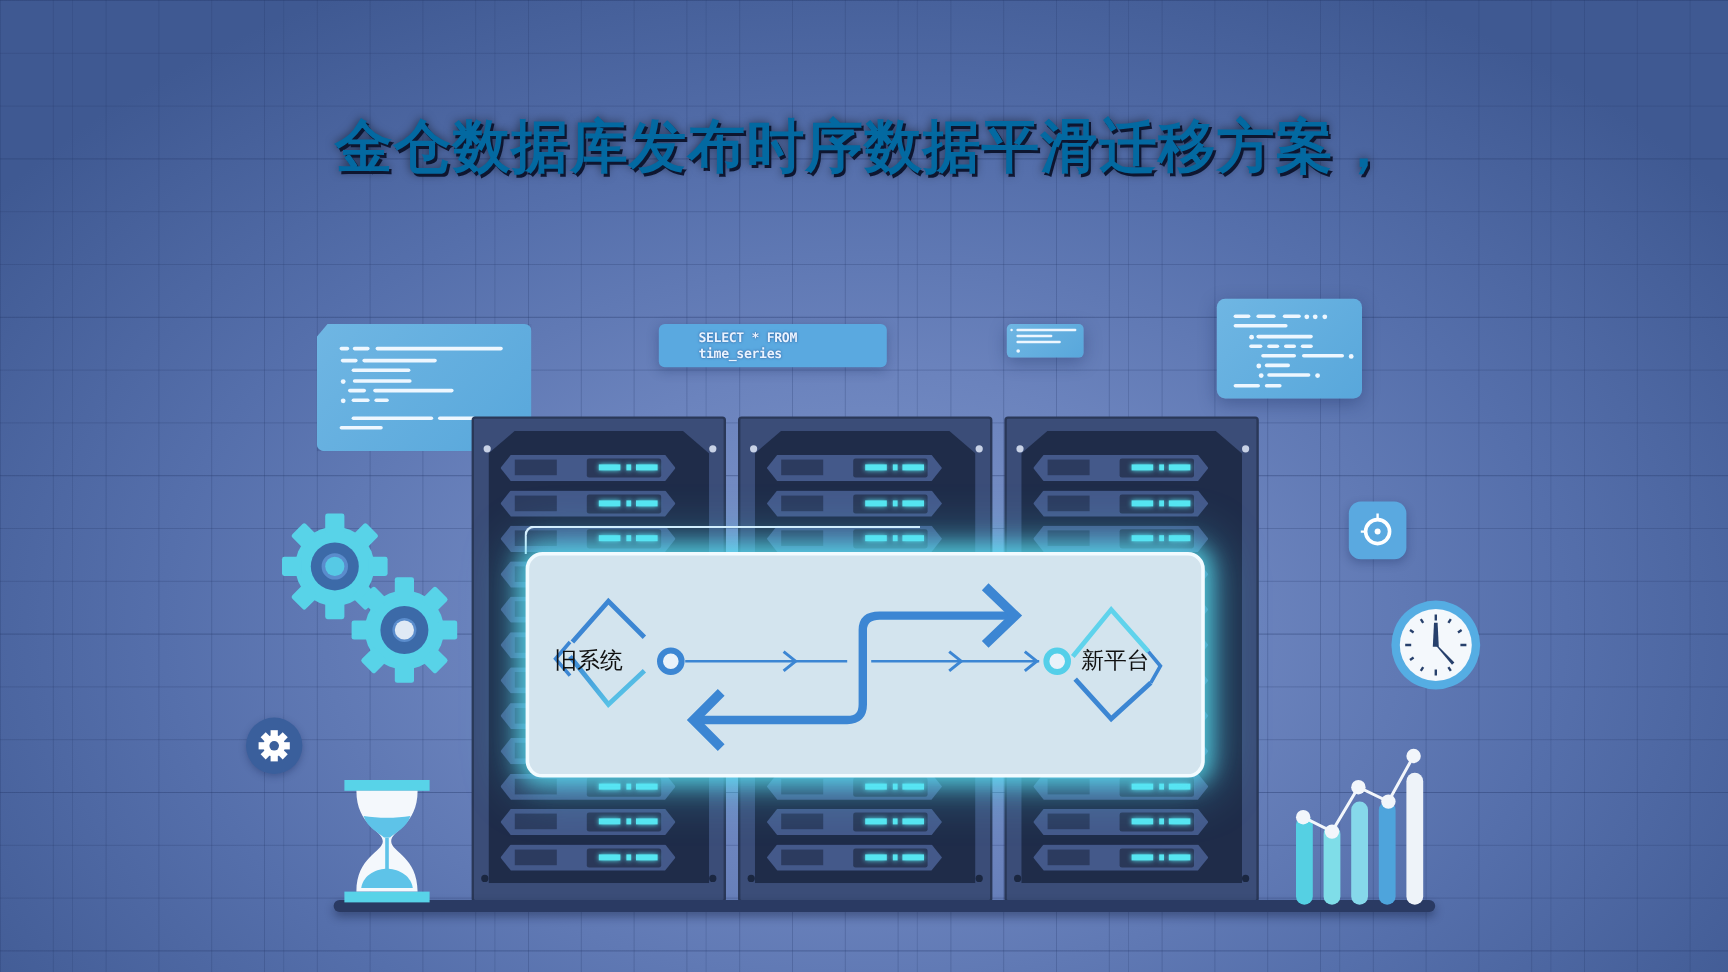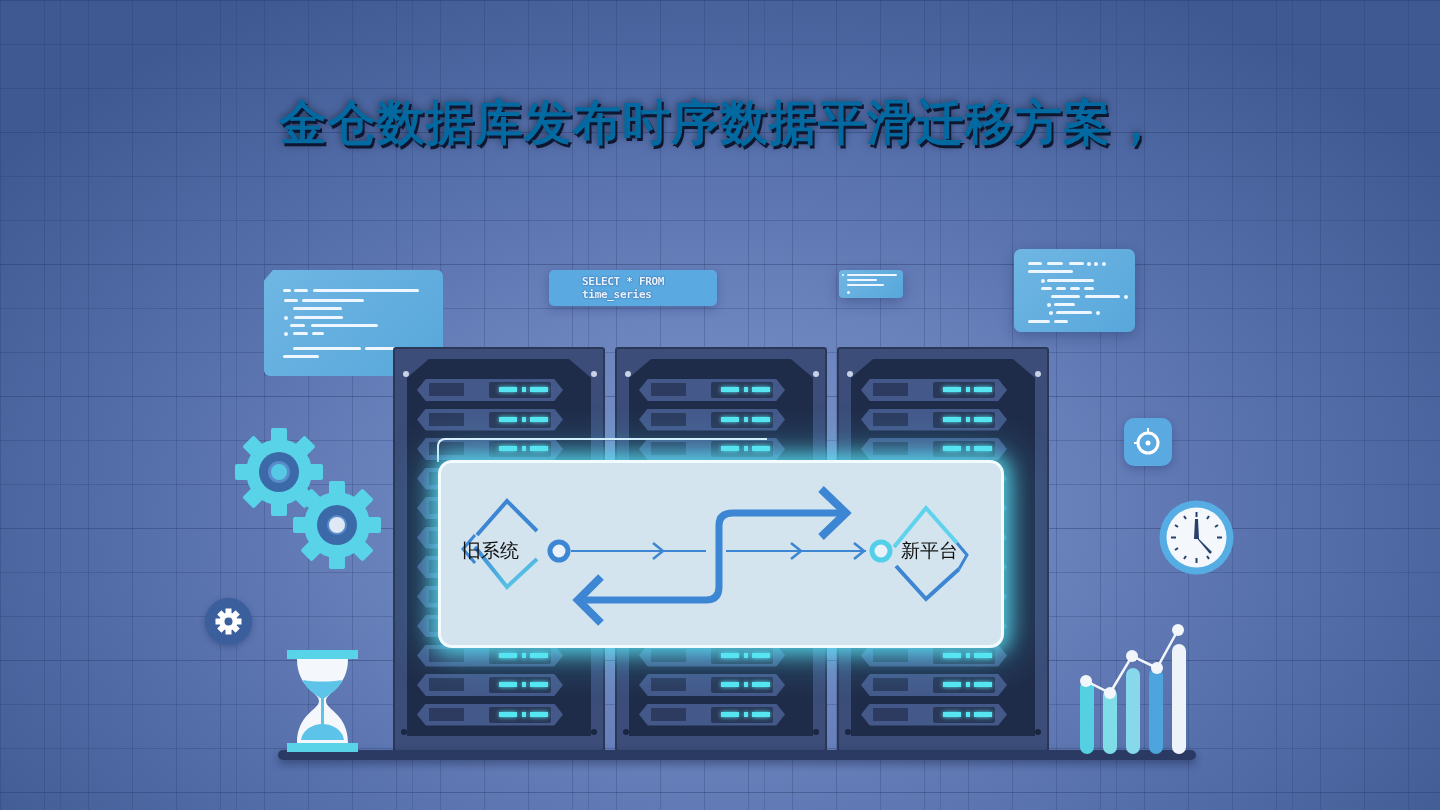--- a/index.html
+++ b/index.html
@@ -38,21 +38,21 @@
 
     
     .card {
       position: absolute; border-radius: 6px;
       background: linear-gradient(135deg, #6fb6e3, #58a7db);
       box-shadow: 0 4px 14px rgba(20,40,90,0.35);
     }
     .line { position: absolute; height: 3px; background: #eef7ff; border-radius: 2px; }
     .dot { position: absolute; width: 4px; height: 4px; border-radius: 50%; background: #eef7ff; }
     .sql-card {
-      position: absolute; left: 549px; top: 270px; width: 168px; height: 36px;
+      position: absolute; left: 549px; top: 270px; width: 190px; height: 36px;
       border-radius: 5px; background: #5aa9e0;
       color: #e9f3ff; font-family: "DejaVu Sans Mono", monospace; font-weight: bold;
       font-size: 11px; display: flex; align-items: center; justify-content: center;
       text-shadow: 0 0 2px #2a4f8f; letter-spacing: -0.3px;
       box-shadow: 0 3px 10px rgba(20,40,90,0.3);
       padding-left: 33px;
     }
 
     
     .racks {

